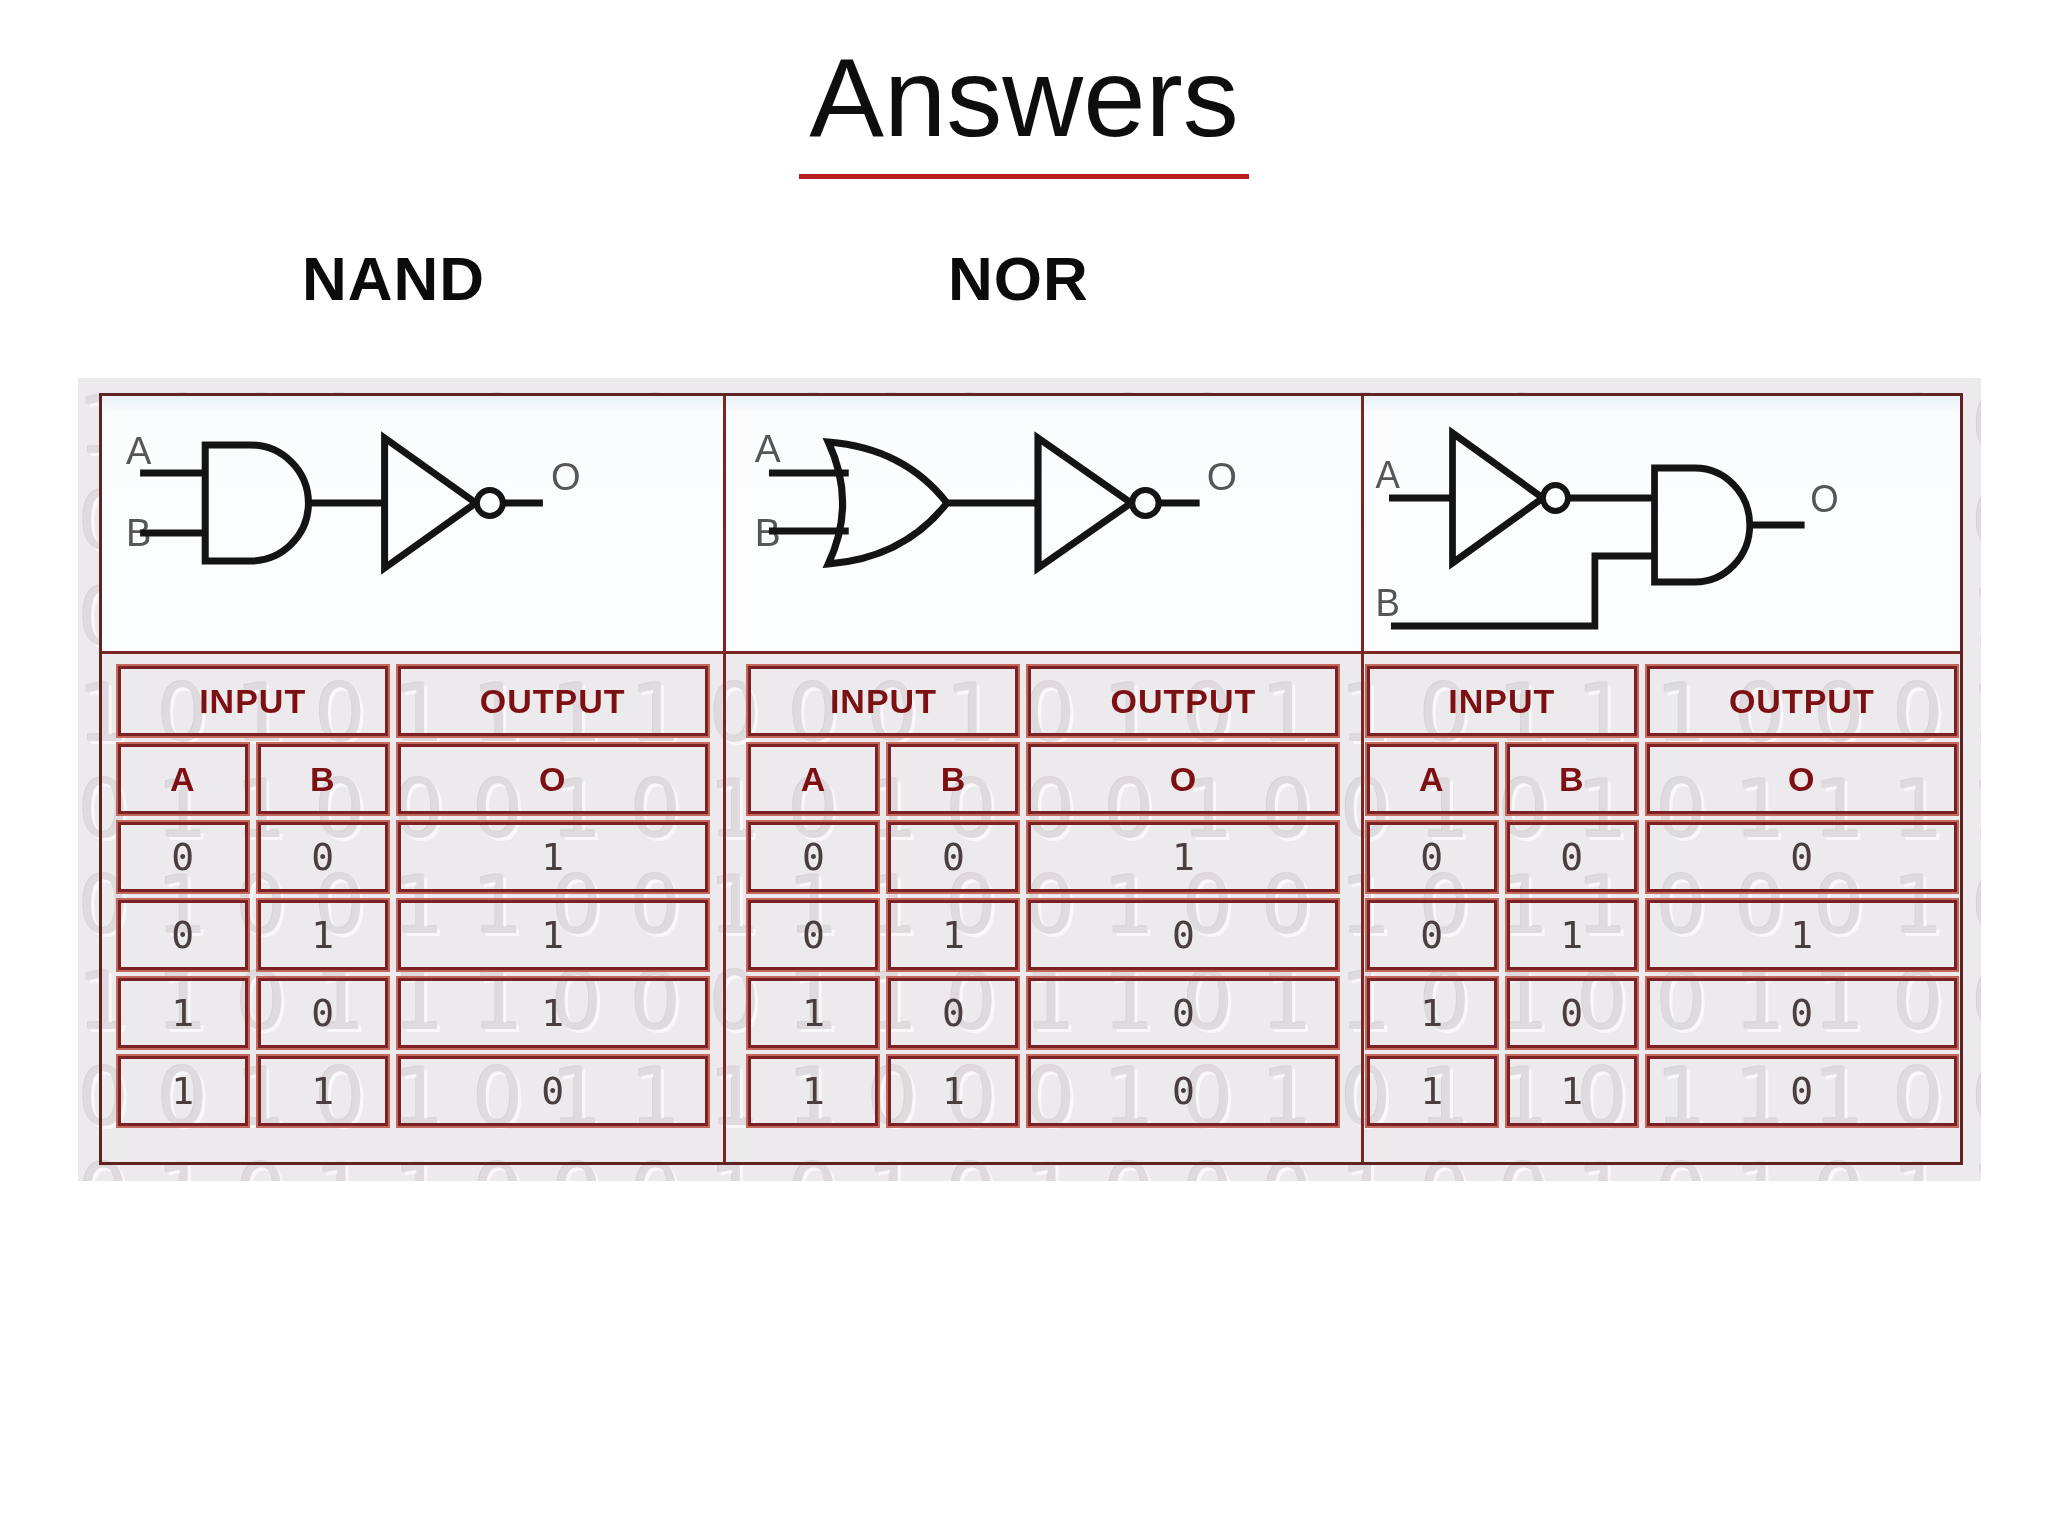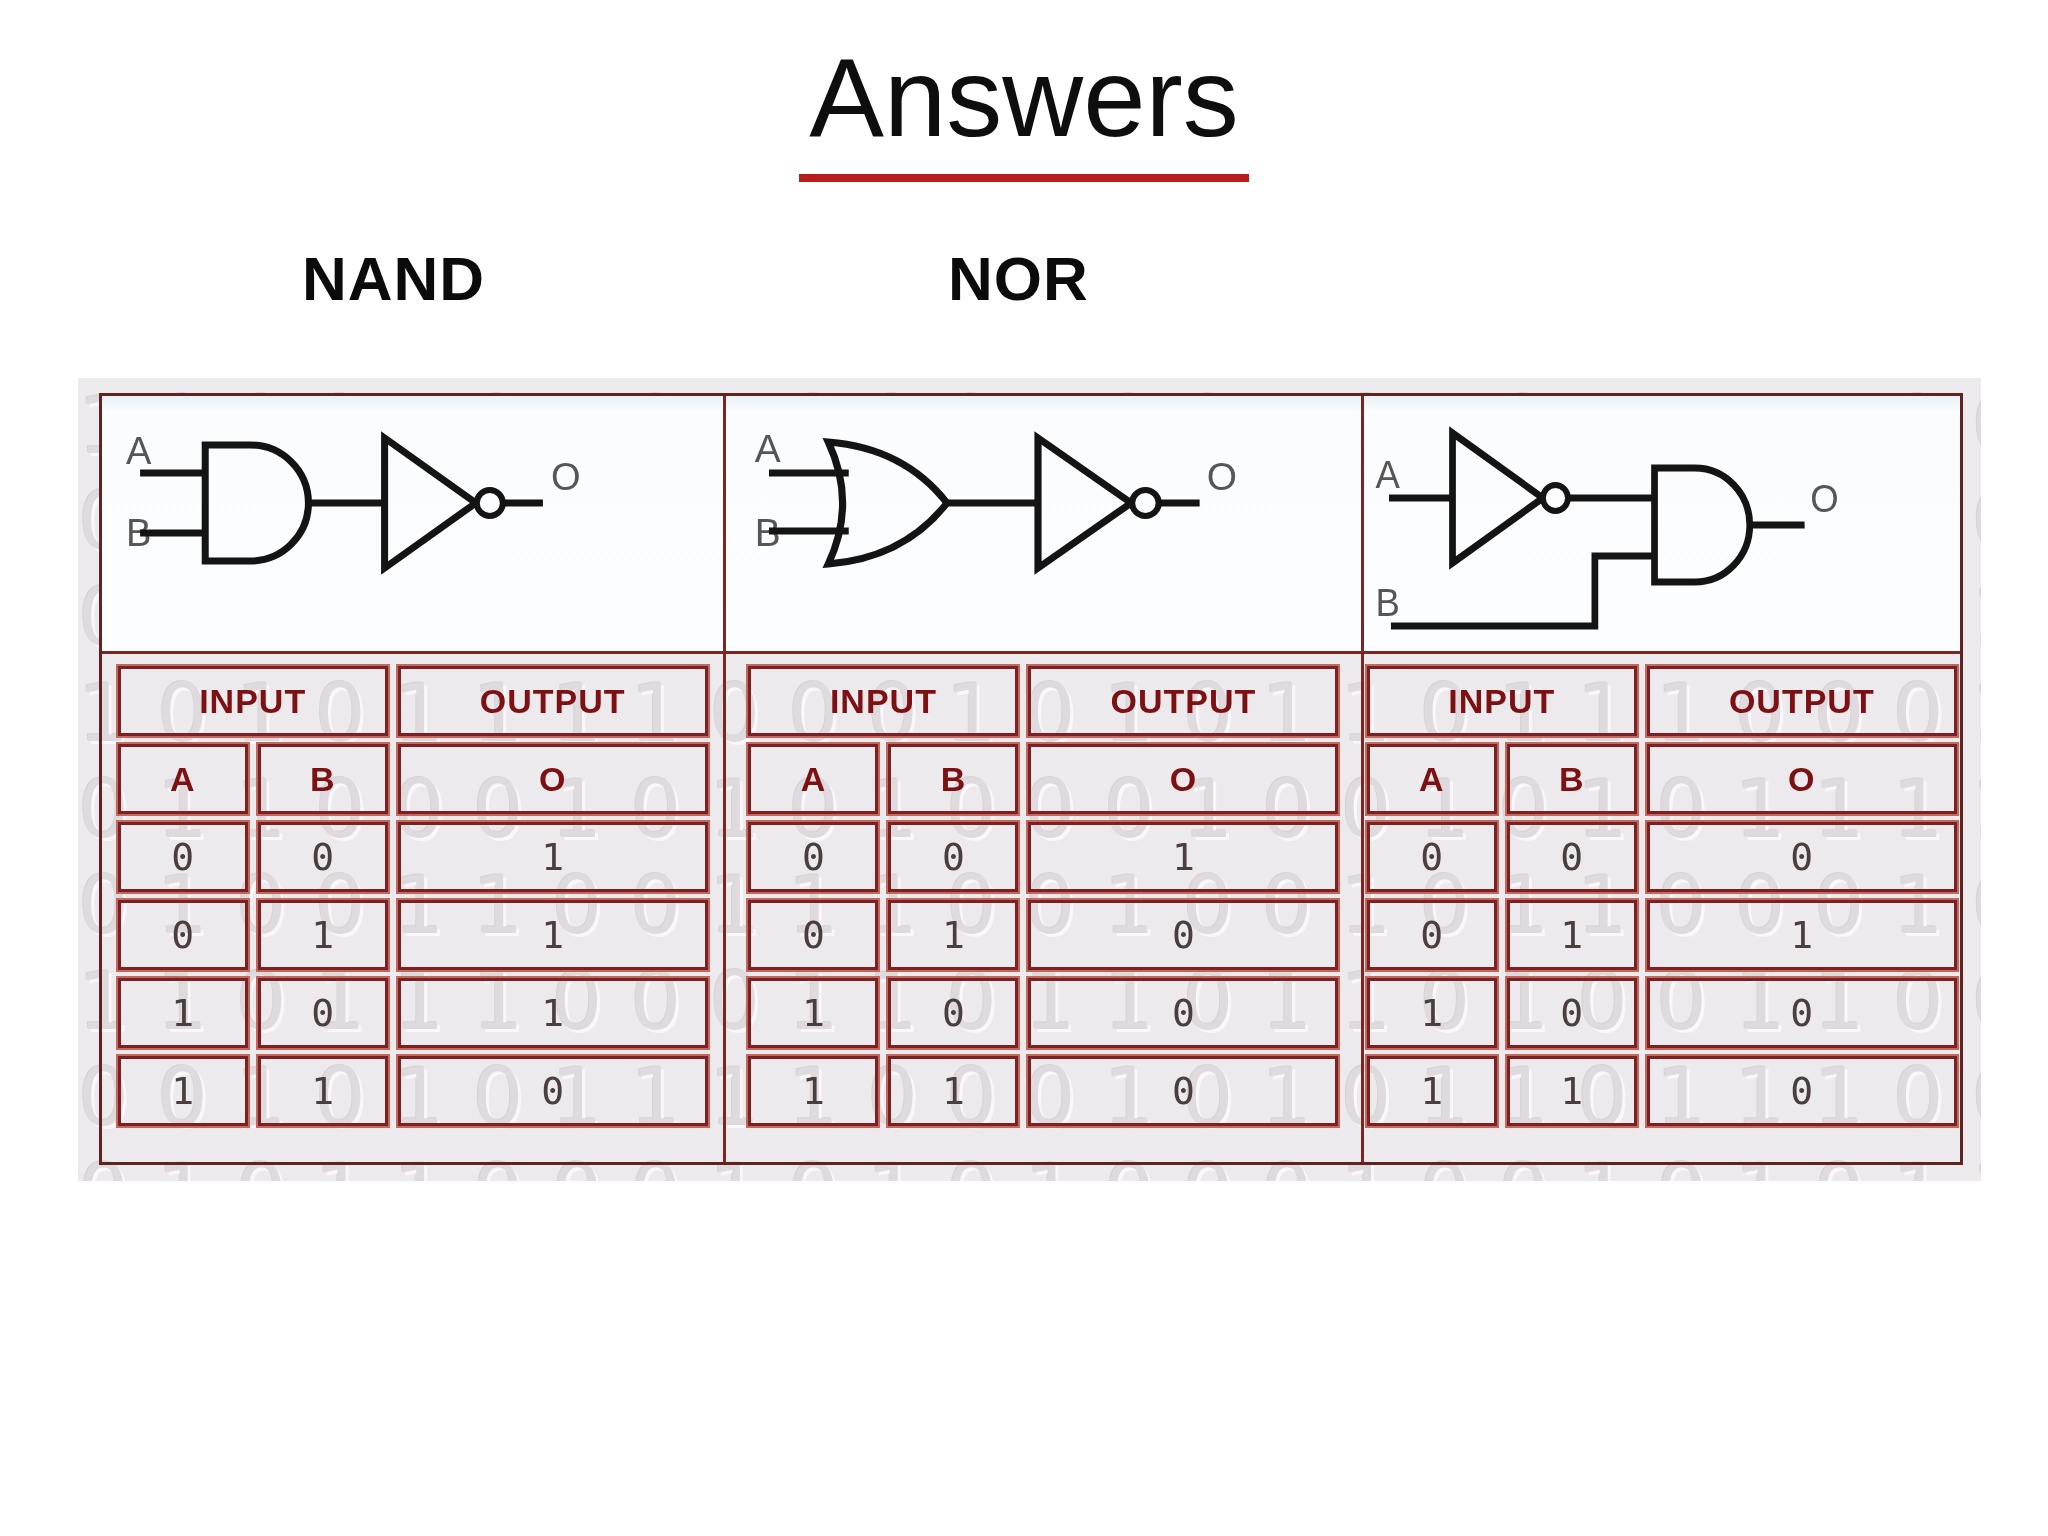--- a/index.html
+++ b/index.html
@@ -2,21 +2,21 @@
 <html><head>
 <meta charset="utf-8">
 <style>
   html,body{margin:0;padding:0;background:#ffffff;}
   body{width:2048px;height:1536px;position:relative;overflow:hidden;
        font-family:"Liberation Sans",sans-serif;-webkit-font-smoothing:antialiased;}
   *{box-sizing:border-box;}
 
   .title-wrap{position:absolute;top:28px;left:0;width:2048px;text-align:center;}
   .title{display:inline-block;font-size:112px;line-height:1.25;color:#0e0e0e;
-         border-bottom:8px solid #b91c1c;padding:0 10px 6px 10px;}
+         border-bottom:5px solid #b91c1c;padding:0 10px 6px 10px;}
 
   .gate-label{position:absolute;top:243px;font-size:62px;font-weight:bold;color:#0b0b0b;letter-spacing:1px;}
   .gate-label.nand{left:302px;}
   .gate-label.nor{left:948px;}
 
   .panel{position:absolute;left:78px;top:378px;width:1903px;height:803px;background:#edeaed;}
 
   .watermark{position:absolute;inset:0;overflow:hidden;z-index:0;white-space:pre;
              font-family:"DejaVu Sans",sans-serif;font-size:80px;line-height:96px;
              letter-spacing:28px;color:#dedade;

